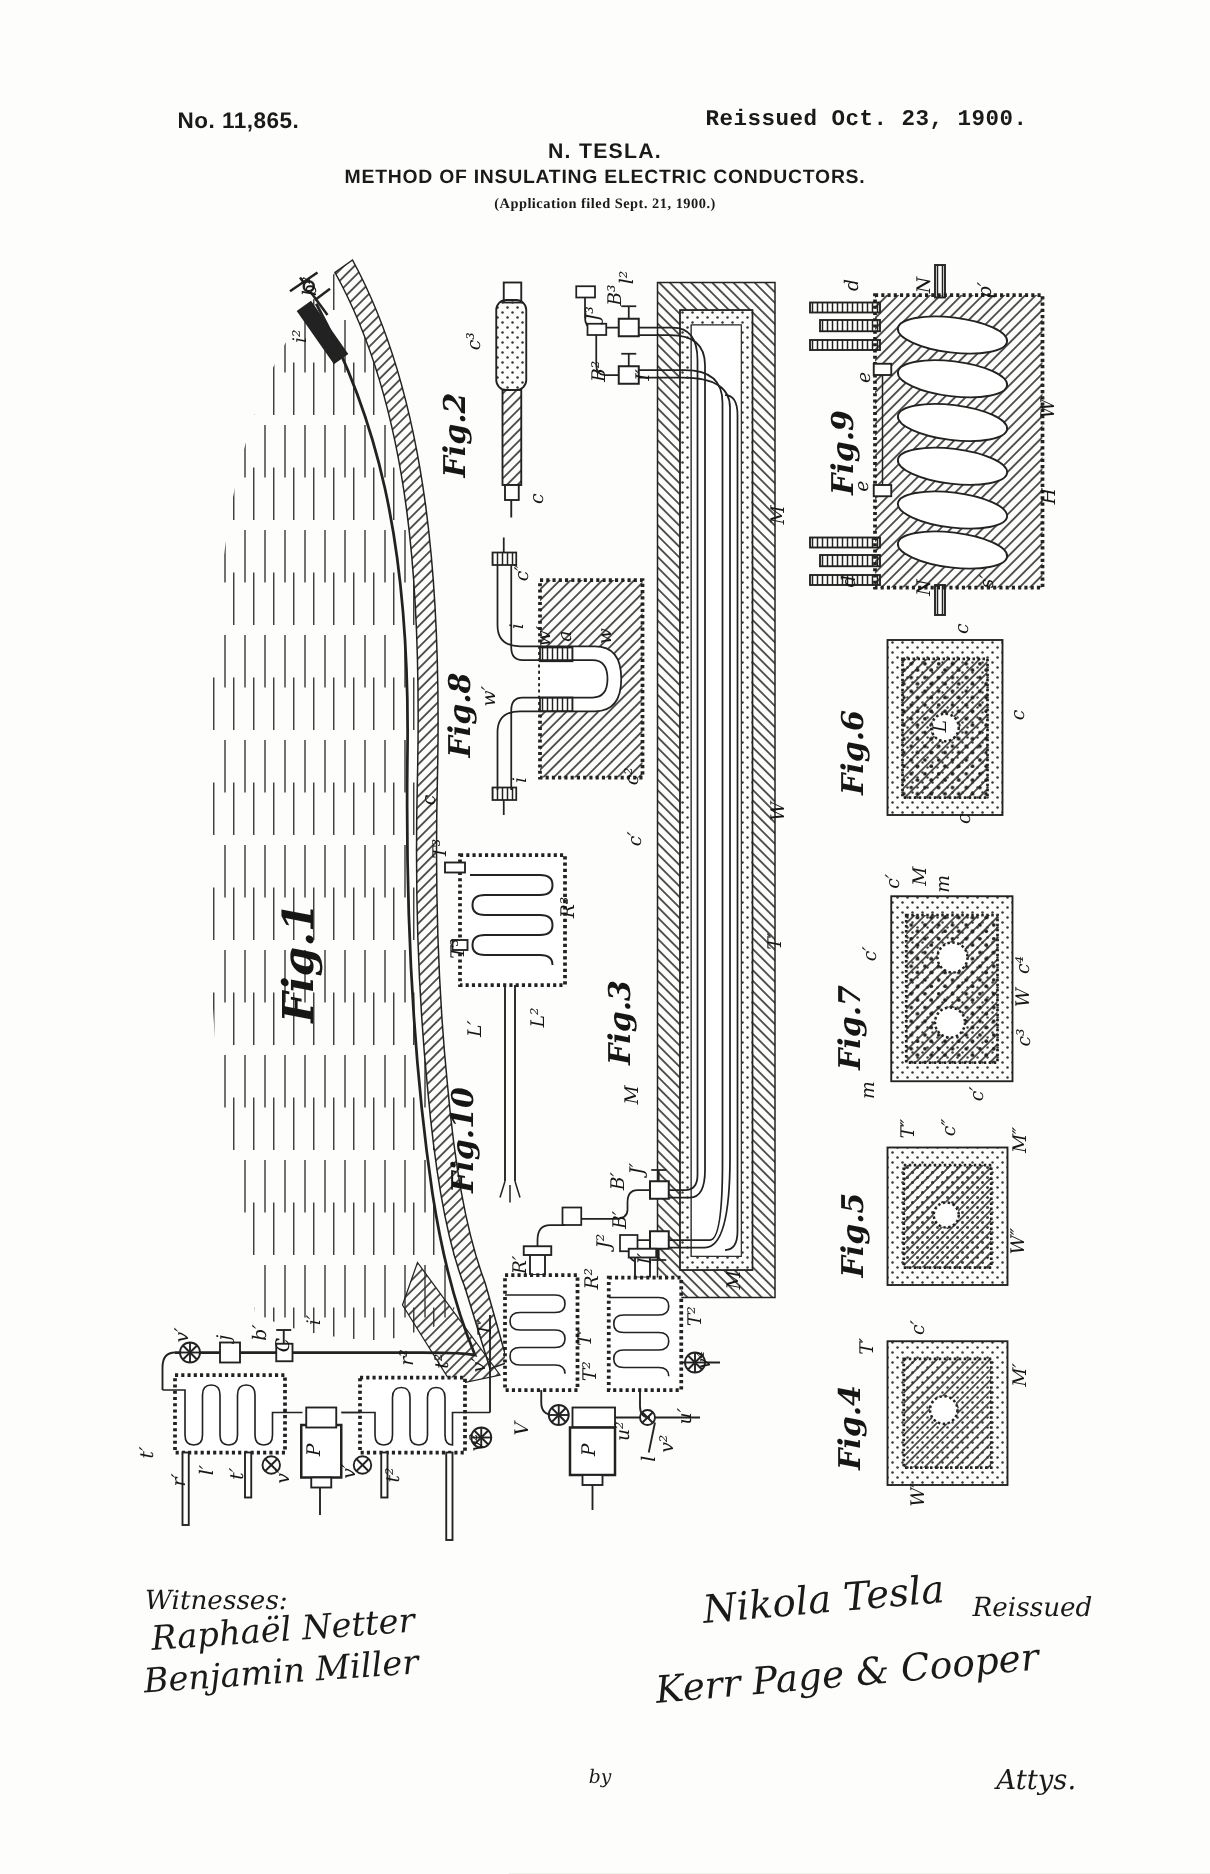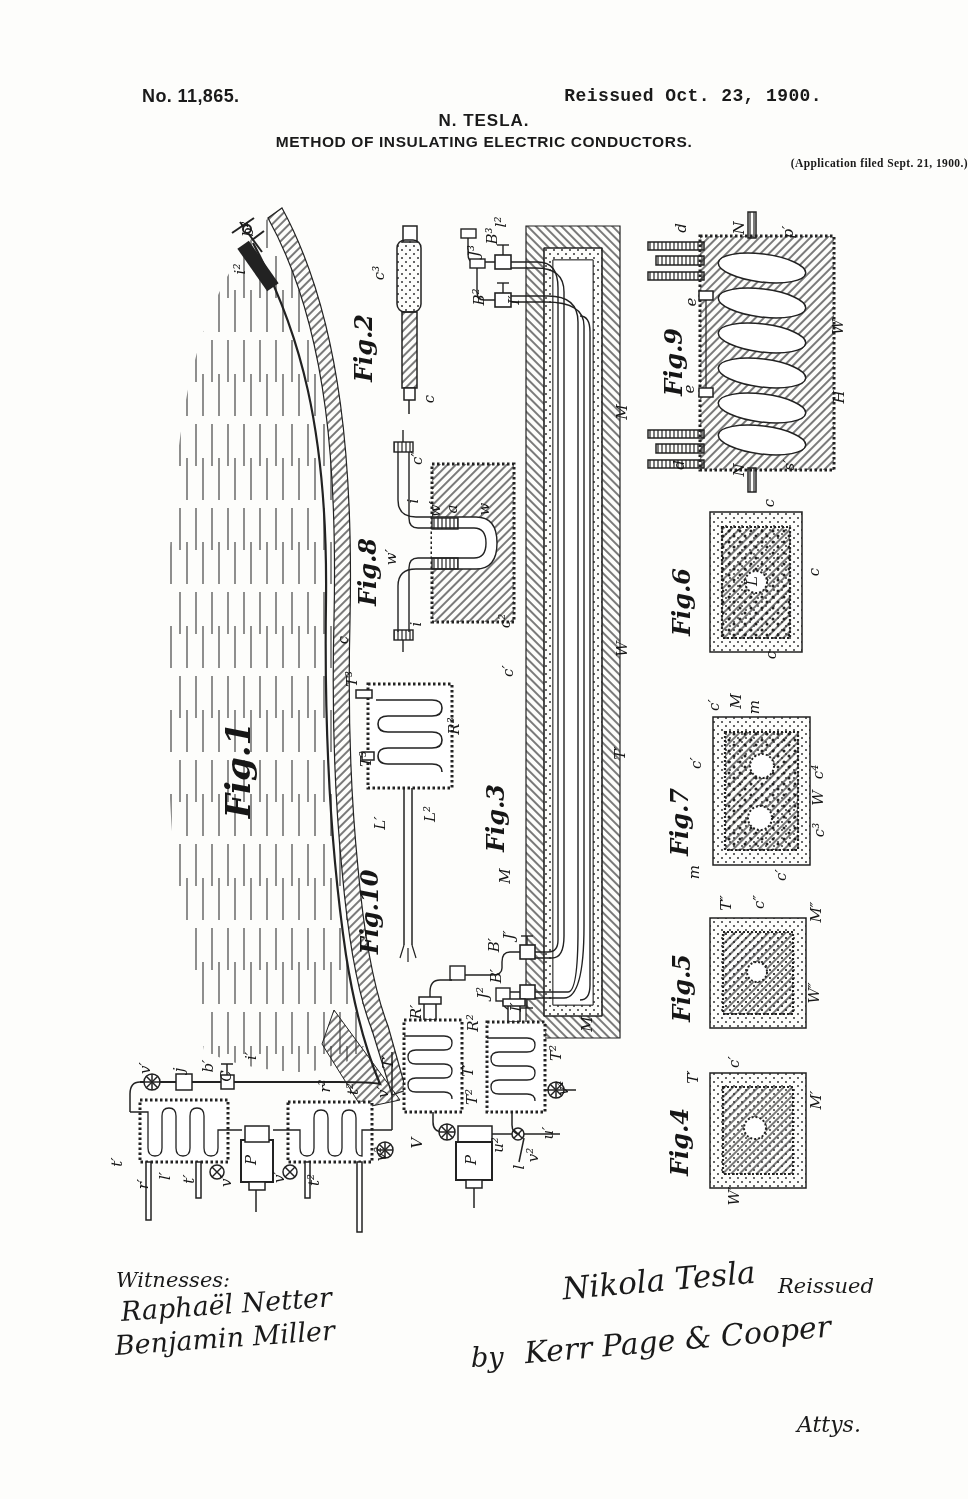--- a/index.html
+++ b/index.html
@@ -3,30 +3,30 @@
 <meta charset="utf-8">
 <style>
   html,body{margin:0;padding:0;background:#d8d8d4;}
   .page{position:relative;width:968px;height:1499px;margin:0 auto;background:#fdfdfb;
         font-family:"Liberation Sans",sans-serif;color:#1a1a1a;overflow:hidden;}
   .hdr{position:absolute;white-space:nowrap;font-weight:bold;letter-spacing:.4px;}
   .hdr-no{left:142px;top:86px;font-size:18px;}
   .hdr-reissue{right:146px;top:86px;font-size:18px;font-family:Liberation Mono, monospace;}
   .hdr-name{left:0;right:0;top:111px;text-align:center;font-size:17px;letter-spacing:1px;}
   .hdr-title{left:0;right:0;top:133px;text-align:center;font-size:15.5px;letter-spacing:.6px;}
-  .hdr-app{left:0;right:0;top:157px;text-align:right;font-size:11.5px;font-family:"Liberation Serif",serif;font-weight:bold;}
+  .hdr-app{left:0;right:0;top:157px;text-align:center;font-size:11.5px;font-family:"Liberation Serif",serif;font-weight:bold;}
   .drawing{position:absolute;left:0;top:0;width:968px;height:1499px;}
   .ftr{position:absolute;font-family:"DejaVu Serif",serif;font-style:italic;white-space:nowrap;}
   .witness-label{left:116px;top:1268px;font-size:21px;font-style:italic;}
   .sig{font-size:27px;transform:rotate(-4deg);transform-origin:left bottom;}
   .sig1{left:122px;top:1296px;}
   .sig2{left:116px;top:1330px;}
   .sig-inventor{left:562px;top:1262px;font-size:31px;transform:rotate(-5deg);}
   .inventor-label{left:778px;top:1274px;font-size:21px;}
-  .by-label{left:471px;top:1342px;font-size:27px;}
+  .by-label{left:471px;top:1412px;font-size:15px;}
   .sig-attys{left:524px;top:1322px;font-size:30px;transform:rotate(-5deg);}
   .attys-label{left:797px;top:1412px;font-size:22px;font-style:italic;}
   .fig-label{font-family:"DejaVu Serif",serif;font-style:italic;font-weight:bold;fill:#161616;}
   .ref-label{font-family:"DejaVu Serif",serif;font-style:italic;font-size:15px;fill:#161616;}
   svg .ink{stroke:#222;fill:none;}
 </style>
 </head>
 <body>
 
 <div class="page">

